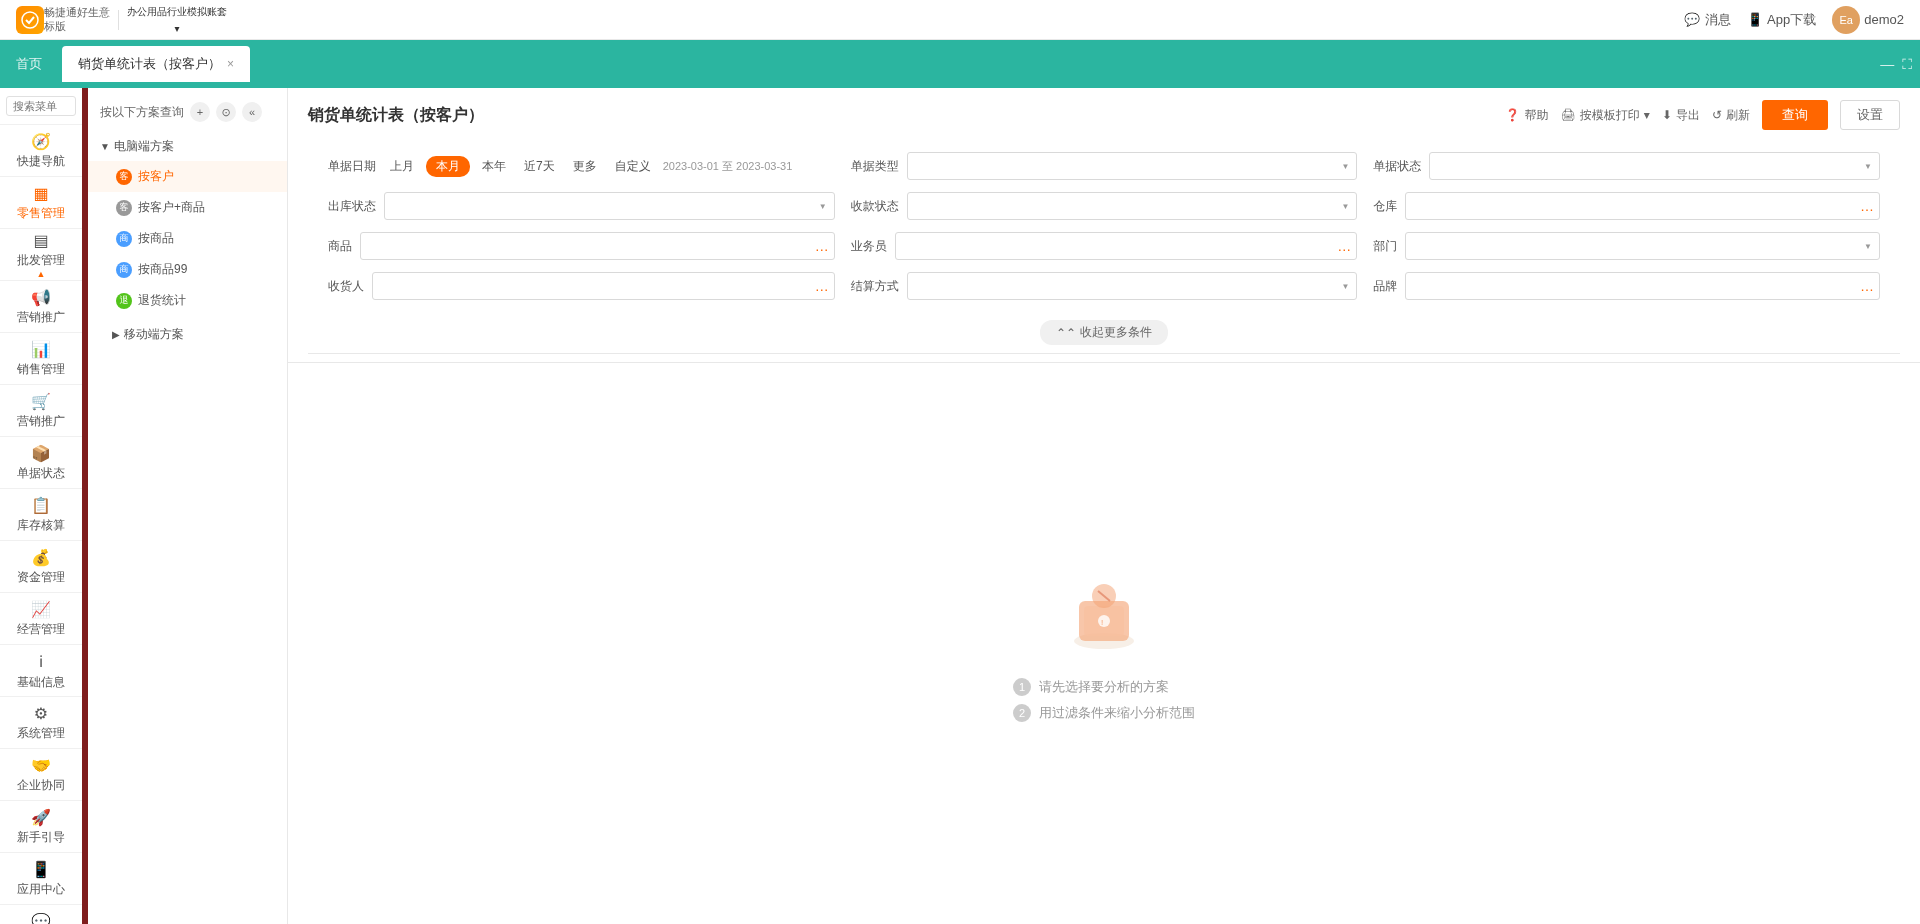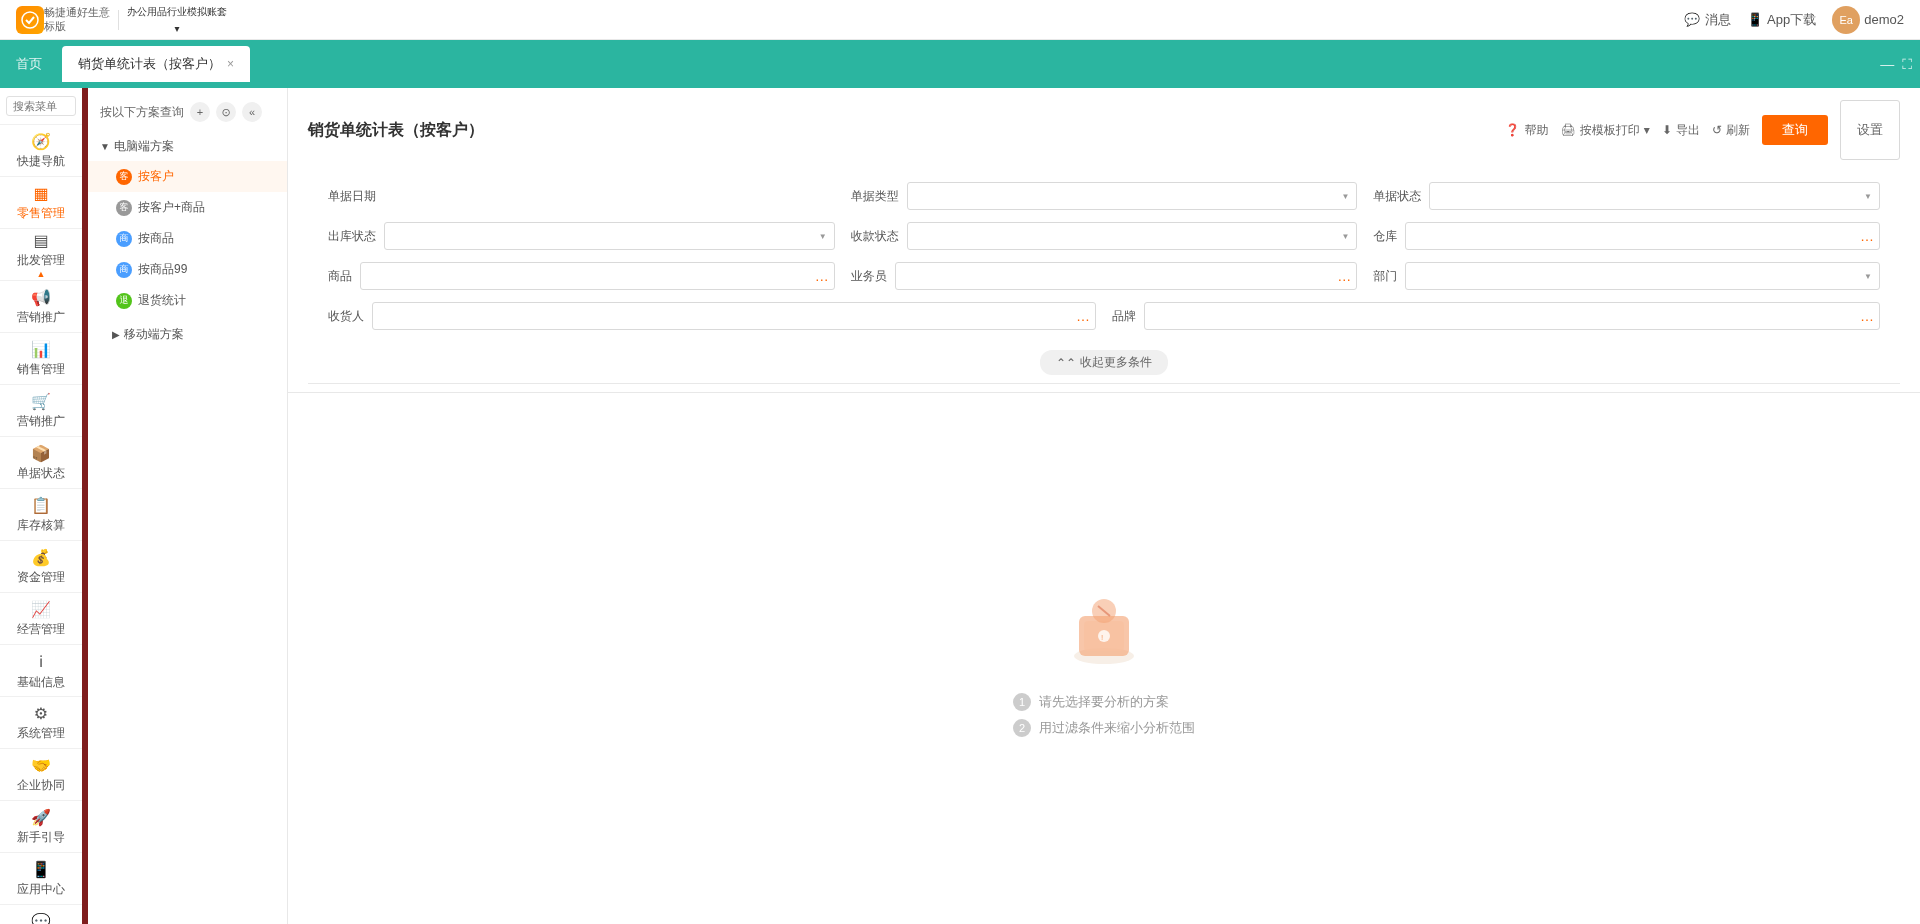--- a/index.html
+++ b/index.html
@@ -308,21 +308,21 @@
       border: none;
       padding: 6px 20px;
       border-radius: 3px;
       font-size: 13px;
       cursor: pointer;
     }
     .btn-settings {
       background: white;
       color: #666;
       border: 1px solid #d9d9d9;
-      padding: 20px 16px;
+      padding: 5px 16px;
       border-radius: 3px;
       font-size: 13px;
       cursor: pointer;
     }
 
     
     .filter-area {
       background: #fff;
       padding: 12px 20px;
     }
@@ -685,20 +685,29 @@
             <button class="btn-query">查询</button>
             <button class="btn-settings">设置</button>
           </div>
         </div>
 
         <div class="filter-area">
 
           <div class="filter-row">
             <div class="filter-item">
               <span class="filter-label">单据日期</span>
+              <div class="date-filter">
+                <span class="date-tab">上月</span>
+                <span class="date-tab active">本月</span>
+                <span class="date-tab">本年</span>
+                <span class="date-tab">近7天</span>
+                <span class="date-tab">更多</span>
+                <span class="date-tab">自定义</span>
+                <span class="date-range">2023-03-01 至 2023-03-31</span>
+              </div>
             </div>
             <div class="filter-item">
               <span class="filter-label">单据类型</span>
               <div class="select-wrapper">
                 <select class="filter-select"></select>
               </div>
             </div>
             <div class="filter-item">
               <span class="filter-label">单据状态</span>
               <div class="select-wrapper">
@@ -751,20 +760,26 @@
               </div>
             </div>
           </div>
 
           <div class="filter-row">
             <div class="filter-item">
               <span class="filter-label">收货人</span>
               <div class="filter-control">
                 <input class="filter-input filter-input-with-dots" type="text" style="">
                 <span class="dots-btn">…</span>
+              </div>
+            </div>
+            <div class="filter-item">
+              <span class="filter-label">结算方式</span>
+              <div class="select-wrapper">
+                <select class="filter-select"></select>
               </div>
             </div>
             <div class="filter-item">
               <span class="filter-label">品牌</span>
               <div class="filter-control">
                 <input class="filter-input filter-input-with-dots" type="text" style="">
                 <span class="dots-btn">…</span>
               </div>
             </div>
           </div>

